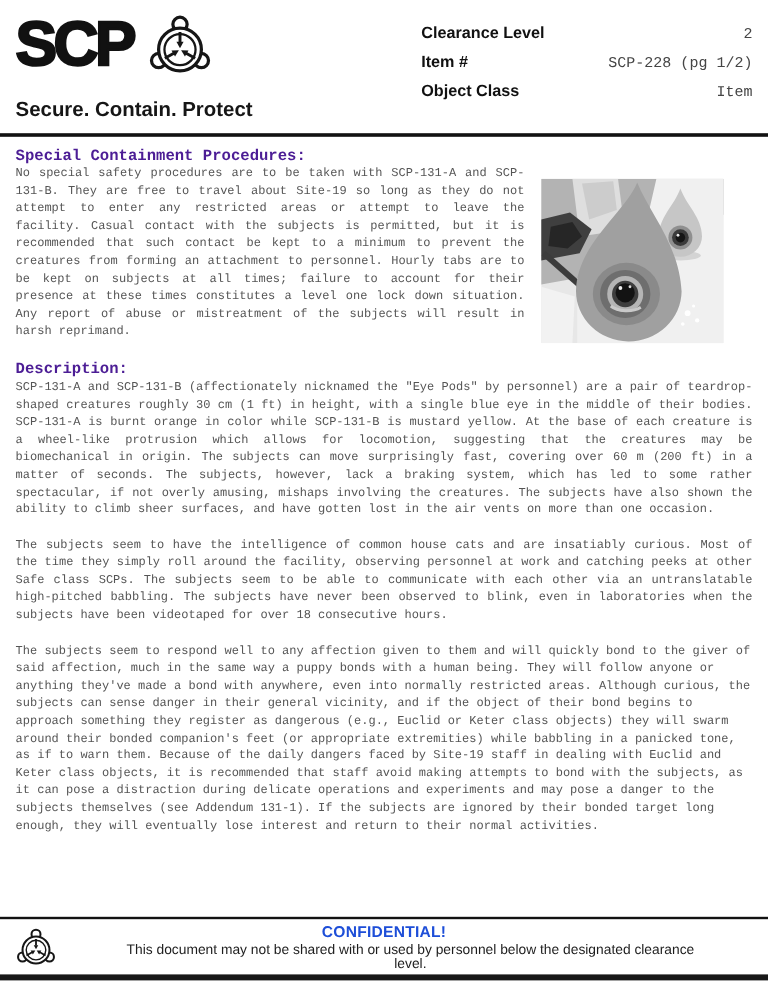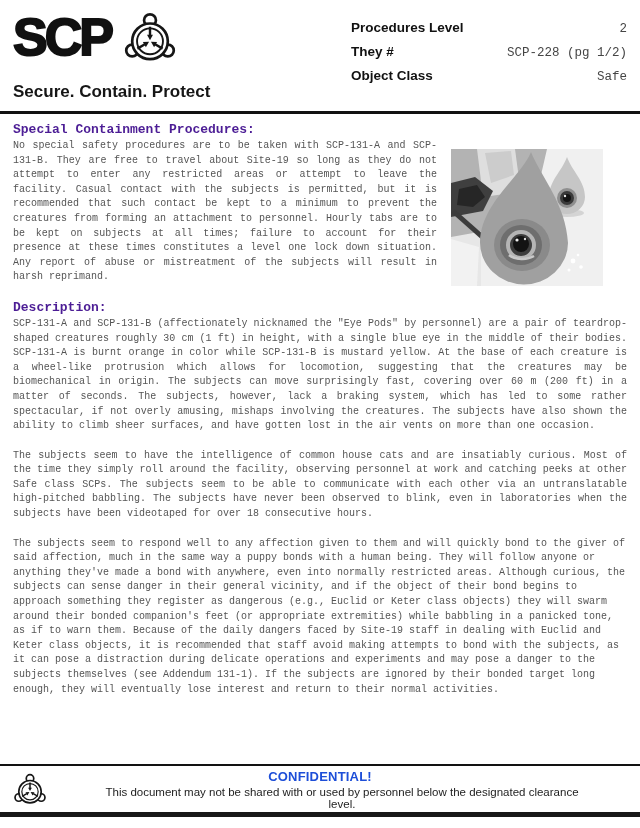--- a/index.html
+++ b/index.html
@@ -95,30 +95,30 @@
         <span class="brand-text">SCP</span>
         <svg class="emblem-lg" viewBox="0 0 100 90">
             <use href="#scp-emblem"></use>
           </svg>
       </div>
       <div class="tagline">Secure. Contain. Protect</div>
     </div>
 
     <div class="meta">
       <div class="meta-row">
-        <span class="meta-label">Procedures Level</span>
+        <span class="meta-label">Clearance Level</span>
         <span class="meta-value">2</span>
       </div>
       <div class="meta-row">
-        <span class="meta-label">They #</span>
+        <span class="meta-label">Item #</span>
         <span class="meta-value">SCP-228 (pg 1/2)</span>
       </div>
       <div class="meta-row">
         <span class="meta-label">Object Class</span>
-        <span class="meta-value">Safe</span>
+        <span class="meta-value">Item</span>
       </div>
     </div>
   </header>
 
   <div class="rule"></div>
 
   <main>
 
     <section class="containment">
       <div class="photo-float">

